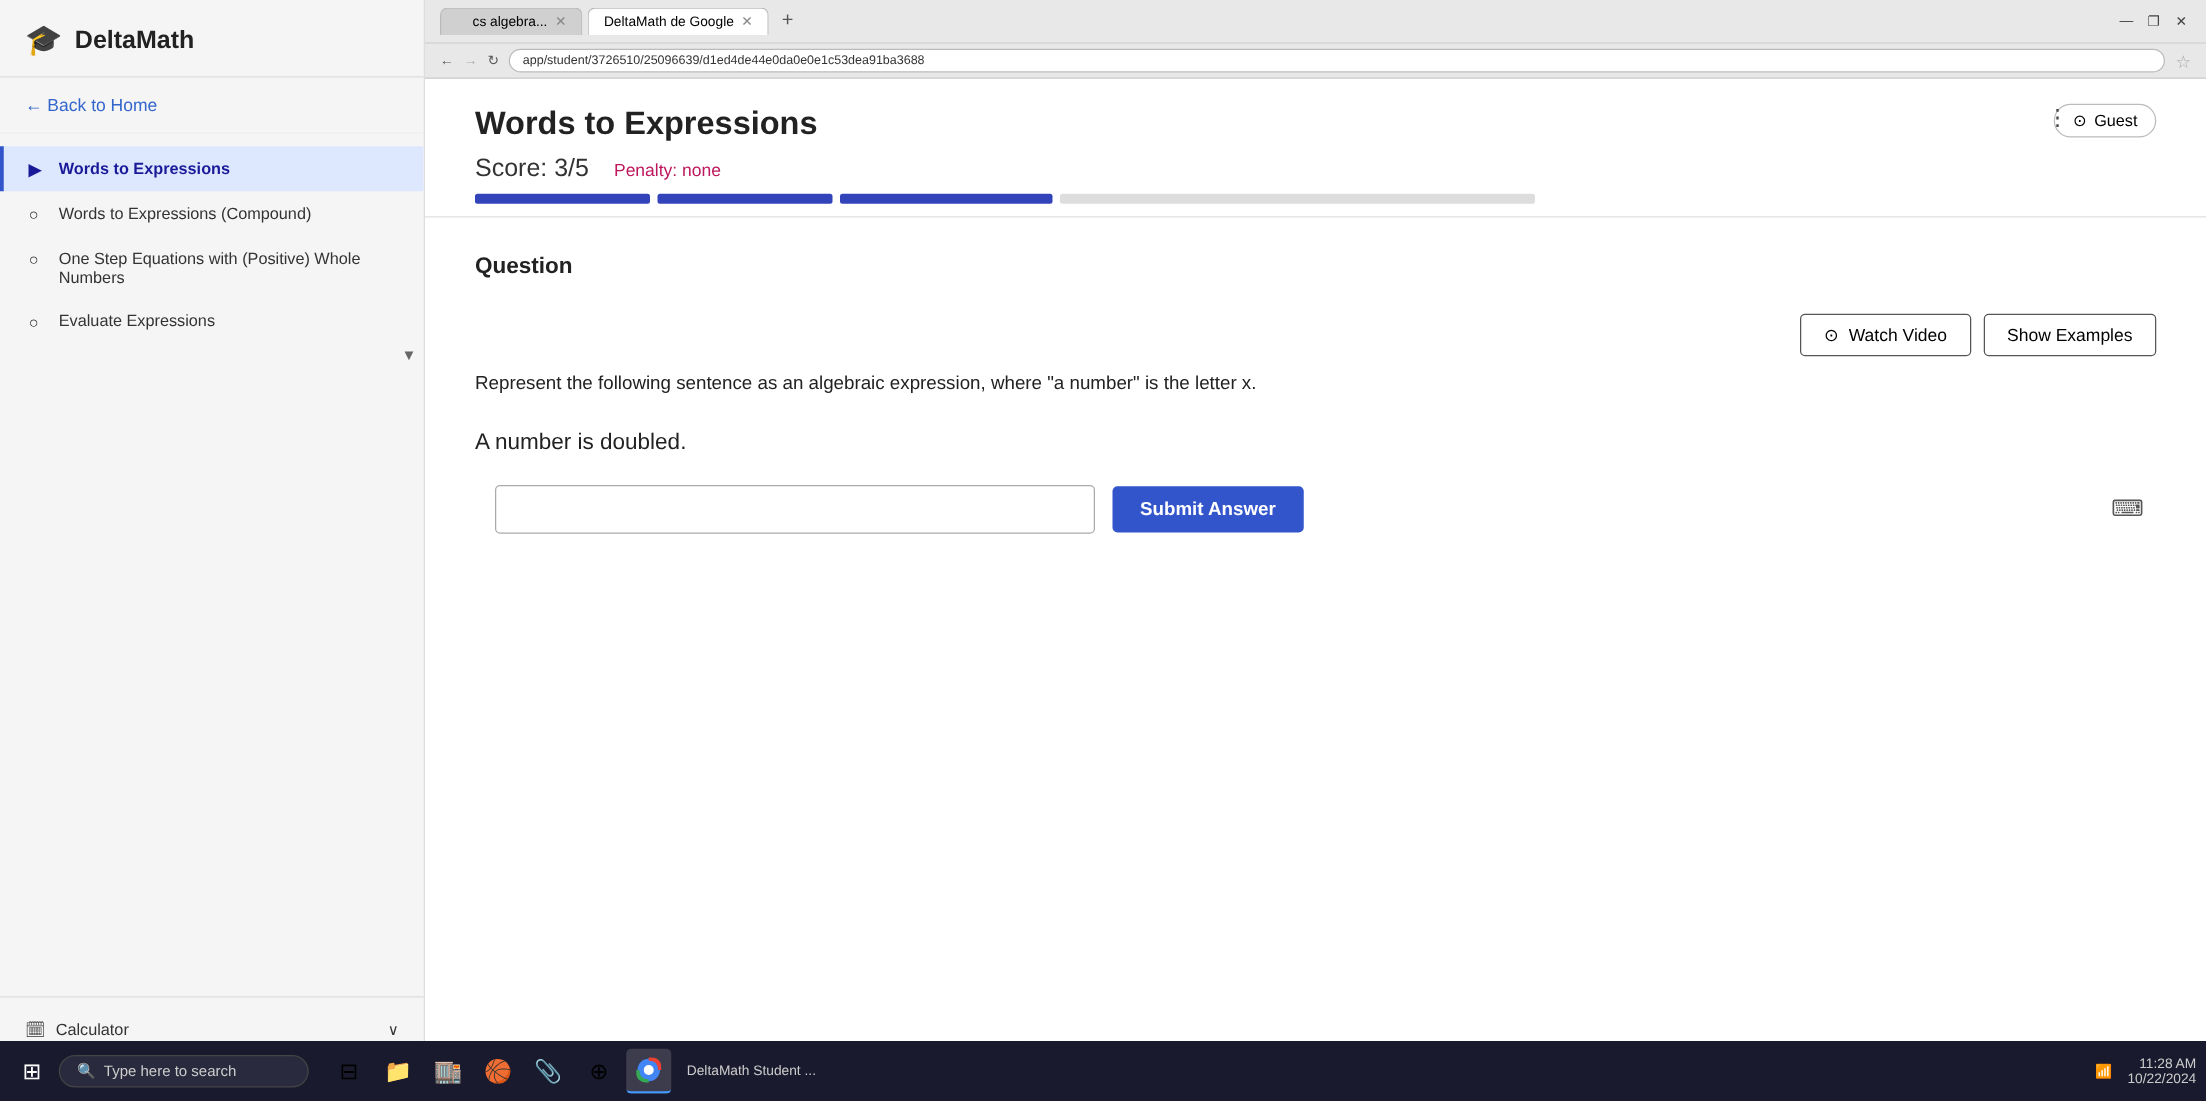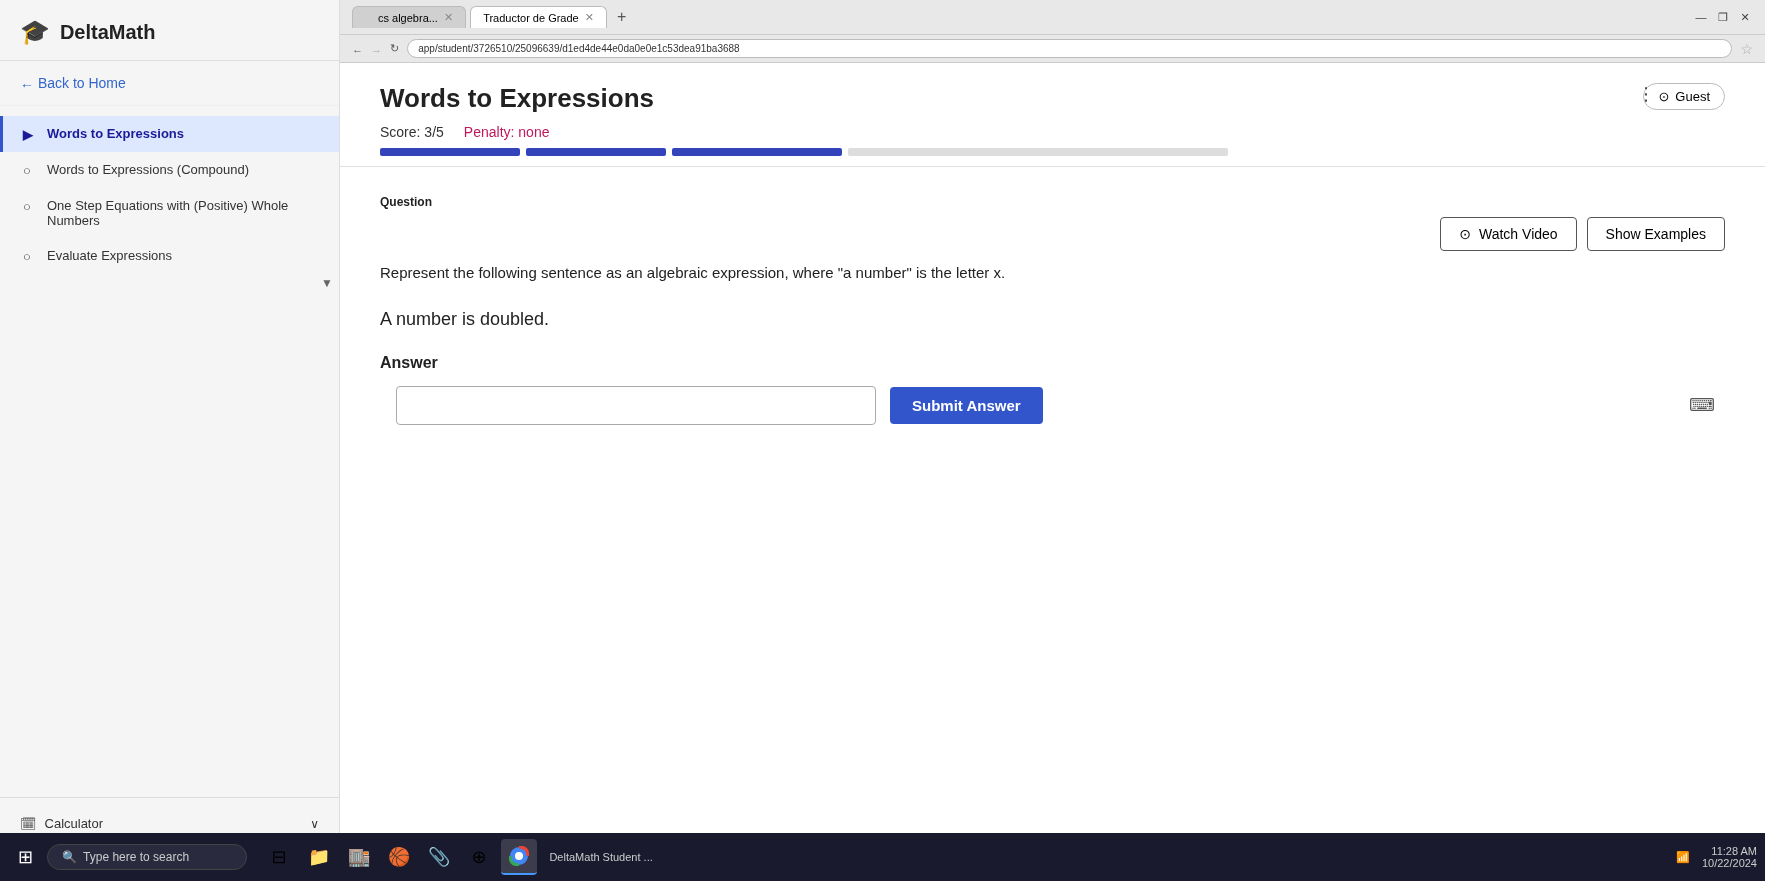--- a/index.html
+++ b/index.html
@@ -251,21 +251,21 @@
     }
 
     .score-row {
       display: flex;
       align-items: center;
       gap: 20px;
       margin-bottom: 8px;
     }
 
     .score-text {
-      font-size: 14px;
+      font-size: 20px;
       color: #333;
     }
 
     .penalty-text {
       font-size: 14px;
       color: #be185d;
     }
 
     .guest-btn {
       position: absolute;
@@ -304,24 +304,24 @@
     }
 
     
     .question-area {
       padding: 28px 40px;
       flex: 1;
       overflow-y: auto;
     }
 
     .question-label {
-      font-size: 12px;
+      font-size: 18px;
       font-weight: bold;
       color: #222;
-      margin-bottom: 8px;
+      margin-bottom: 28px;
     }
 
     .question-buttons {
       display: flex;
       gap: 10px;
       float: right;
       margin-bottom: 10px;
     }
 
     .watch-video-btn {
@@ -547,21 +547,21 @@
 
 <div class="main-area">
 
   <div class="browser-chrome">
     <div class="tab-bar">
       <div class="tab inactive">
         <span>cs algebra...</span>
         <span class="tab-close">✕</span>
       </div>
       <div class="tab">
-        <span>Traductor de Grade</span>
+        <span>DeltaMath de Google</span>
         <span class="tab-close">✕</span>
       </div>
       <span style="font-size:16px; color:#555; margin-left:6px; cursor:pointer;">+</span>
     </div>
     <div class="window-controls">
       <span class="win-btn">—</span>
       <span class="win-btn">❐</span>
       <span class="win-btn">✕</span>
     </div>
   </div>
@@ -606,21 +606,20 @@
       </button>
       <button class="show-examples-btn">
         <span>Show Examples</span>
       </button>
     </div>
 
     <div class="question-prompt">Represent the following sentence as an algebraic expression, where "a number" is the letter x.</div>
 
     <div class="question-sentence">A number is doubled.</div>
 
-    <div class="answer-label">Answer</div>
 
     <div style="position:relative;">
       <span style="position:absolute; right:10px; top:8px; font-size:18px; color:#555; cursor:pointer;">⌨</span>
       <div class="answer-row">
         <input class="answer-input" type="text" placeholder="" style="">
         <button class="submit-btn">Submit Answer</button>
       </div>
     </div>
   </div>
 

